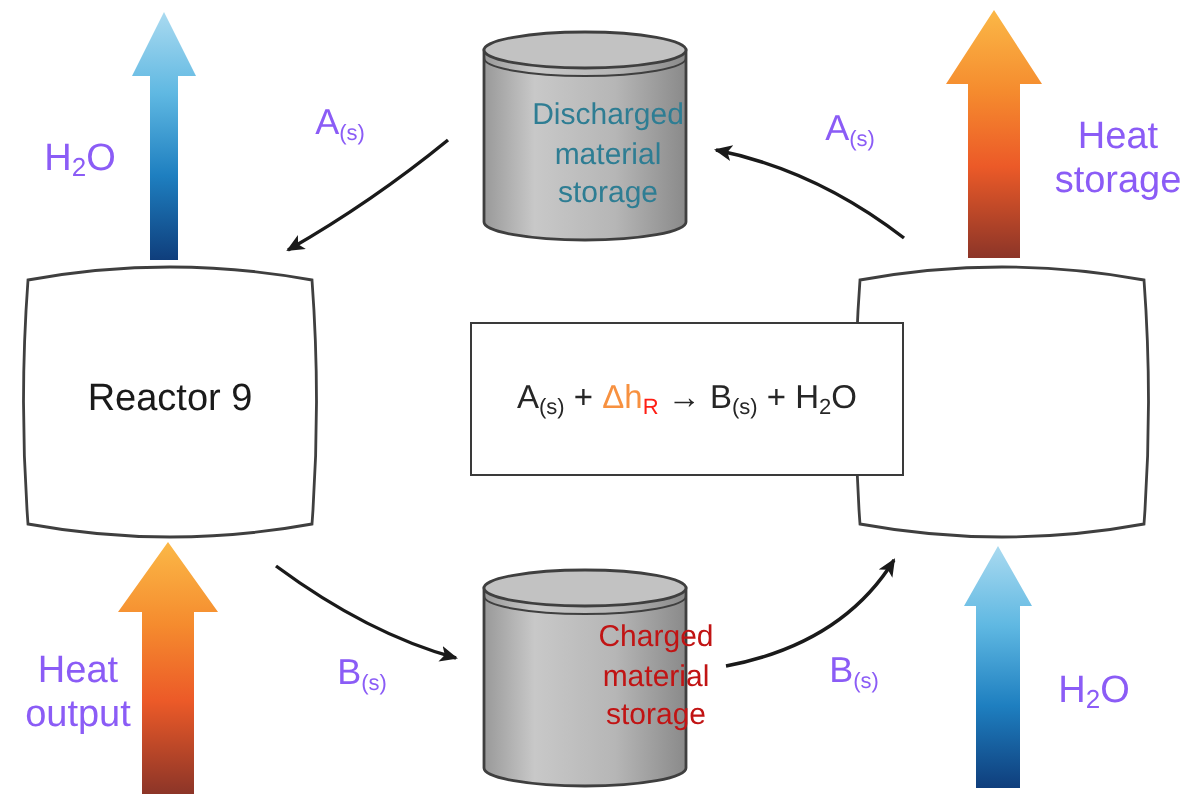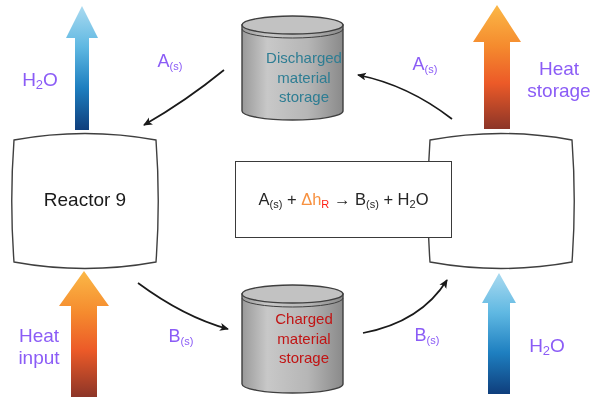--- a/index.html
+++ b/index.html
@@ -8,21 +8,21 @@
   .stage svg{position:absolute;left:0;top:0;}
   .lbl{position:absolute;color:#8b5cf6;line-height:1.15;}
   .center{text-align:center;}
   .big{font-size:19px;}
   .species{font-size:18px;}
   .lbl sub, .eq sub{font-size:11px;vertical-align:baseline;position:relative;top:3px;line-height:0;}
   .big sub{font-size:13px;top:3px;}
   .vessel-label{position:absolute;font-size:19px;color:#1a1a1a;text-align:center;}
   .cyl-label{position:absolute;width:120px;text-align:center;font-size:15px;line-height:19.5px;font-weight:400;}
   .cyl-label.top{color:var(--discharged-text,#2E7D93);}
-  .cyl-label.bottom{color:var(--charged-text,#C11414);}
+  .cyl-label.bottom{color:var(--charged-text,#C11414);padding-left:24px;}
   .eq-box{position:absolute;left:187px;top:161px;width:217px;height:77px;border:1.5px solid #3a3a3a;
           background:#fff;display:flex;flex-direction:column;justify-content:center;align-items:center;gap:3px;box-sizing:border-box;margin-left:48px;}
   .eq{font-size:16.5px;color:#262626;white-space:nowrap;}
   .eq .dh{color:var(--delta-orange,#F79140);}
   .eq sub.dhr{color:var(--delta-red,#FF1E14);}
 </style>
 </head>
 <body>
 
 <div class="stage">
@@ -107,18 +107,18 @@
   <div class="eq-box">
     <div class="eq"><span>A</span><sub>(s)</sub><span> + </span><span class="dh">Δh</span><sub class="dhr">R</sub><span> → </span><span>B</span><sub>(s)</sub><span> + H</span><sub>2</sub><span>O</span></div>
   </div>
 
   <div class="lbl species center" style="left:159px;top:326px;width:44px;"><span>B</span><sub>(s)</sub></div>
 
   <div class="lbl species center" style="left:405px;top:325px;width:44px;"><span>B</span><sub>(s)</sub></div>
 
   <div class="lbl big center" style="left:4px;top:325px;width:70px;line-height:22px;">
       <div>Heat</div>
-      <div>input</div>
+      <div>output</div>
     </div>
 
   <div class="lbl big center" style="left:521px;top:335px;width:52px;"><span>H</span><sub>2</sub><span>O</span></div>
 
 </div>
 
 </body></html>

